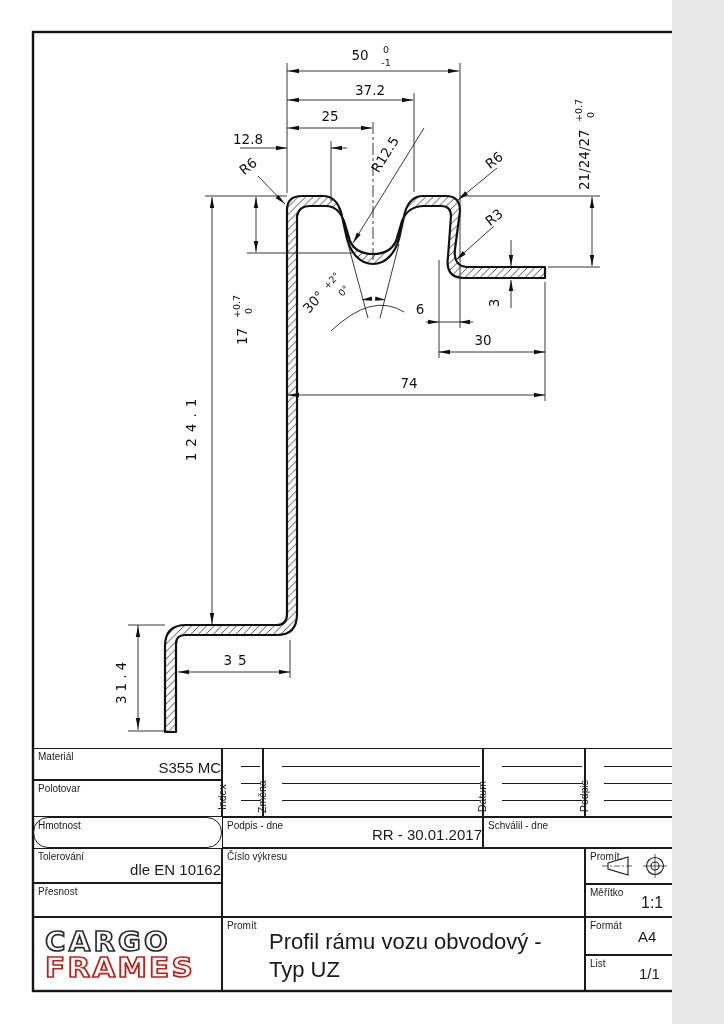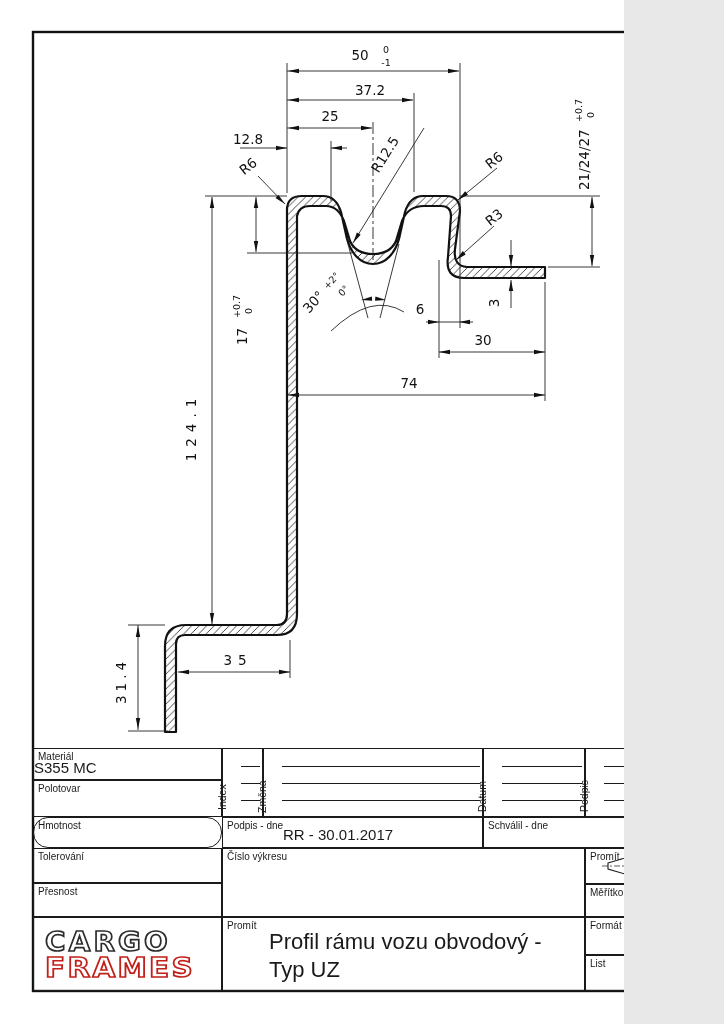--- a/index.html
+++ b/index.html
@@ -1,26 +1,26 @@
 <!DOCTYPE html>
 <html><head>
 <meta charset="utf-8">
 <style>
   html,body{margin:0;padding:0;background:#e8e8e8;}
-  #page{position:relative;width:624px;height:1024px;background:#ffffff;font-family:"Liberation Sans",sans-serif;color:#1a1a1a;overflow:hidden;}
+  #page{position:relative;width:672px;height:1024px;background:#ffffff;font-family:"Liberation Sans",sans-serif;color:#1a1a1a;overflow:hidden;}
   #drawing-svg{position:absolute;left:0;top:0;}
   .dim{font-family:"DejaVu Sans",sans-serif;font-size:13.5px;fill:#111;}
   .tol{font-family:"DejaVu Sans",sans-serif;font-size:9.5px;fill:#111;}
   .thin{stroke:#222;stroke-width:0.9;fill:none;}
   .thick{stroke:#111;stroke-width:2.2;fill:url(#hatch);stroke-linejoin:round;}
   .arr{fill:#111;stroke:none;}
   
   .tb-cell{position:absolute;border:1px solid #1a1a1a;box-sizing:border-box;background:transparent;}
   .tb-label{position:absolute;top:2px;left:4px;font-size:10px;color:#1a1a1a;white-space:nowrap;}
-  .tb-value{position:absolute;left:0;right:0;top:9px;text-align:left;font-size:15px;white-space:nowrap;}
+  .tb-value{position:absolute;left:0;right:0;top:9px;text-align:right;font-size:15px;white-space:nowrap;}
   .vlabel{position:absolute;font-size:10.5px;white-space:nowrap;transform:rotate(-90deg);transform-origin:left bottom;}
   .revline{position:absolute;height:1px;background:#1a1a1a;}
   .name-line{position:absolute;left:46px;font-size:22px;white-space:nowrap;}
   .small-val{position:absolute;font-size:15px;white-space:nowrap;}
 </style>
 </head>
 <body>
 
 <div id="page">
 
@@ -164,20 +164,21 @@
     </div>
     <div class="tb-cell" style="left:33px;top:780px;width:189px;height:37px;">
       <div class="tb-label">Polotovar</div>
       <div class="tb-value" style="top:14px;"></div>
     </div>
     <div class="tb-cell" style="left:33px;top:817px;width:189px;height:31px;border-radius:15px;">
       <div class="tb-label">Hmotnost</div>
     </div>
     <div class="tb-cell" style="left:33px;top:848px;width:189px;height:35px;">
       <div class="tb-label">Tolerování</div>
+      <div class="tb-value" style="top:12px;">dle EN 10162</div>
     </div>
     <div class="tb-cell" style="left:33px;top:883px;width:189px;height:34px;">
       <div class="tb-label">Přesnost</div>
       <div class="tb-value" style="top:12px;"></div>
     </div>
 
     <div class="tb-cell" style="left:222px;top:748px;width:41px;height:69px;">
       <div class="revline" style="left:18px;right:2px;top:17px;"></div>
       <div class="revline" style="left:18px;right:2px;top:34px;"></div>
       <div class="revline" style="left:18px;right:2px;top:51px;"></div>

